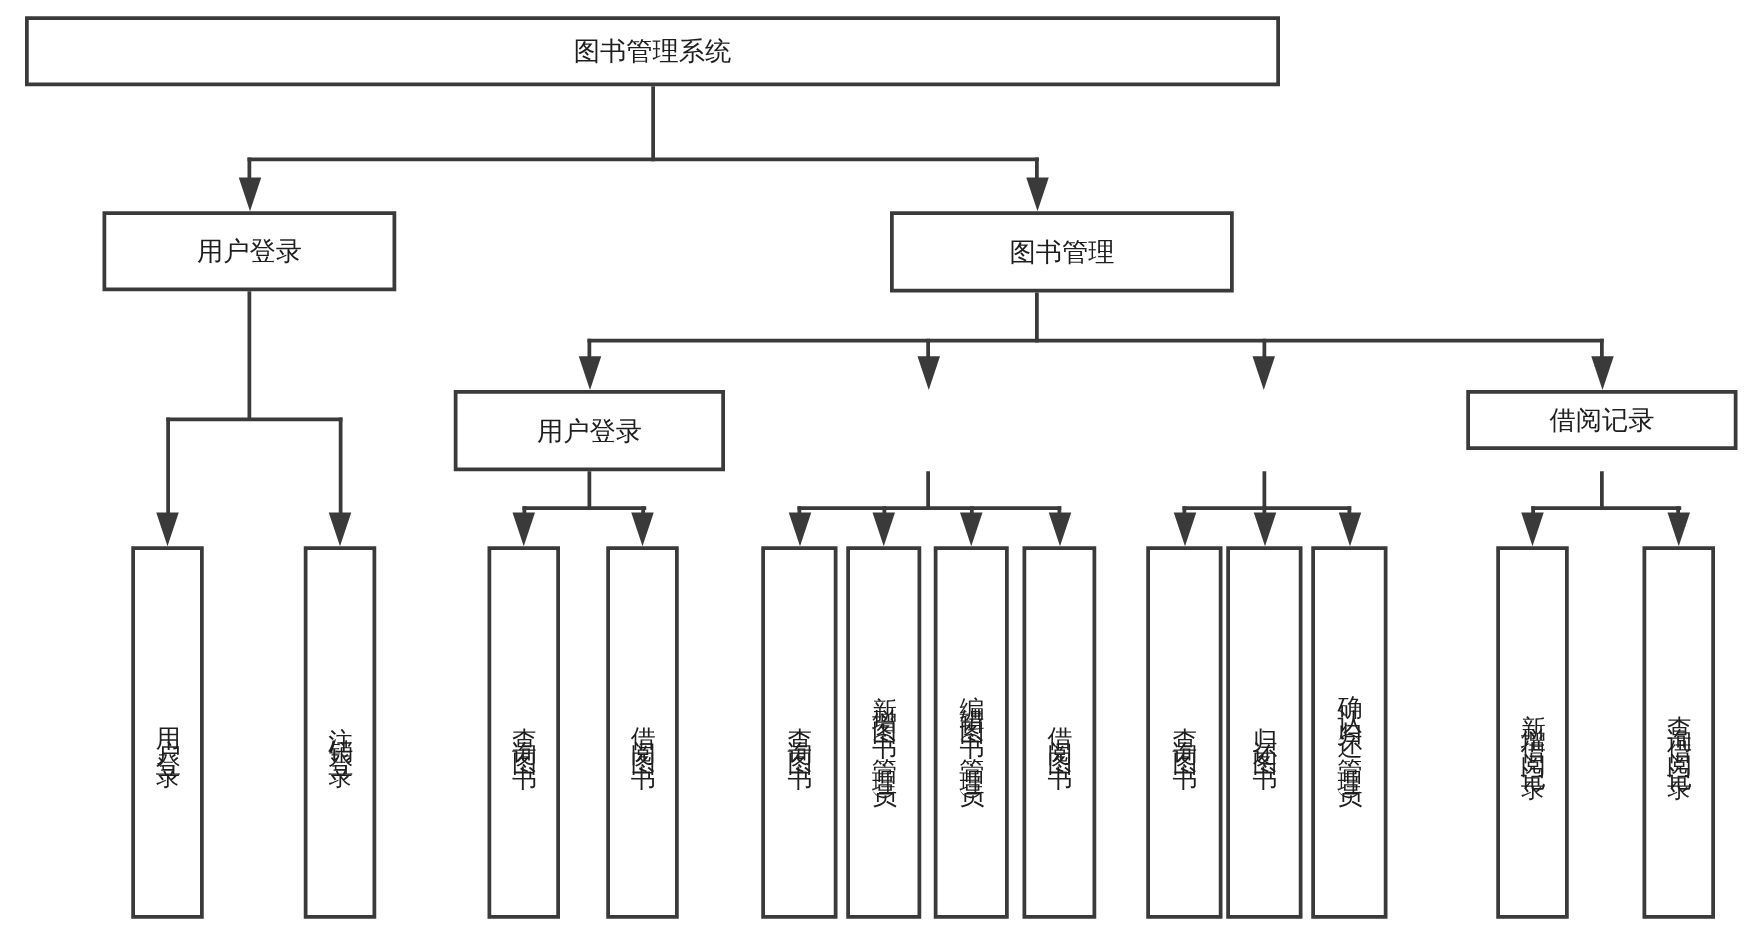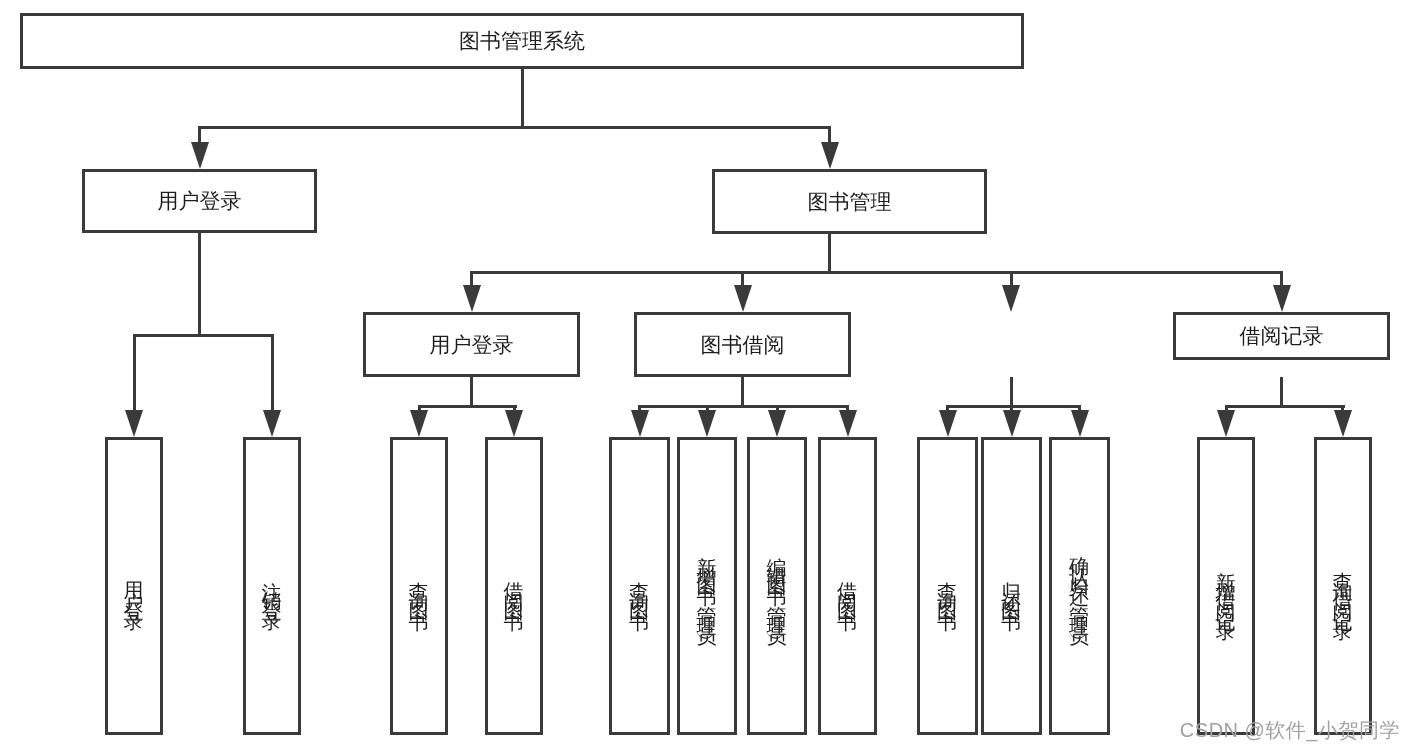--- a/index.html
+++ b/index.html
@@ -42,23 +42,20 @@
   </div>
 
   <div class="box" style="left:712px;top:169px;width:275px;height:65px">
     <span class="label">图书管理</span>
   </div>
 
   <div class="box" style="left:363px;top:312px;width:217px;height:65px">
     <span class="label">用户登录</span>
   </div>
 
-  <div class="box" style="left:634px;top:312px;width:217px;height:65px">
-    <span class="label">图书借阅</span>
-  </div>
 
 
   <div class="box" style="left:1173px;top:312px;width:217px;height:48px">
     <span class="label">借阅记录</span>
   </div>
 
   <div class="box leaf" style="left:105px;top:437px;width:58px;height:298px">
     <span class="label">用户登录</span>
   </div>
 
@@ -162,15 +159,14 @@
   <div class="vline" style="left:1078px;top:405px;height:9px"></div>
   <div class="arrow" style="left:1071px;top:410px"></div>
 
   <div class="vline" style="left:1280px;top:377px;height:31px"></div>
   <div class="hline" style="left:1225px;top:405px;width:120px"></div>
   <div class="vline" style="left:1225px;top:405px;height:9px"></div>
   <div class="arrow" style="left:1217px;top:410px"></div>
   <div class="vline" style="left:1341px;top:405px;height:9px"></div>
   <div class="arrow" style="left:1334px;top:410px"></div>
 
-  <div class="watermark">CSDN @软件_小贺同学</div>
 
 </div>
 
 </body></html>

